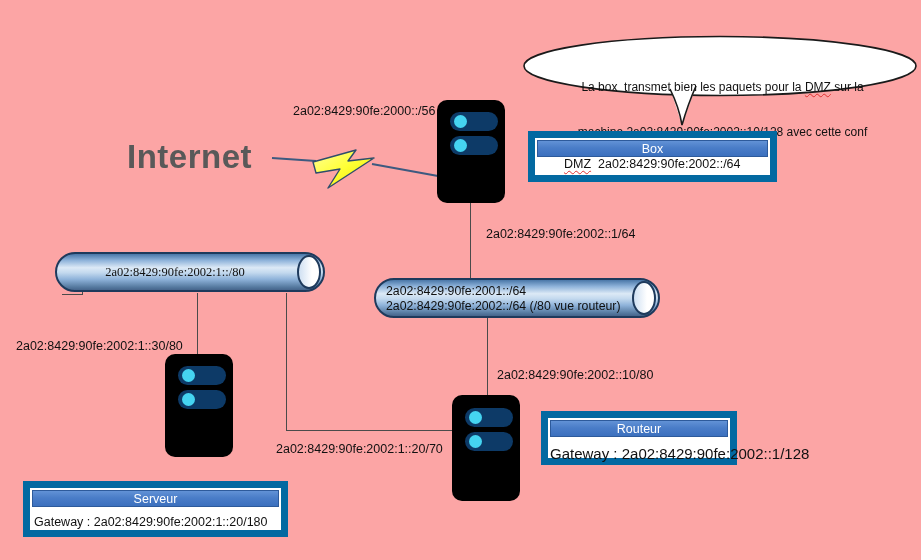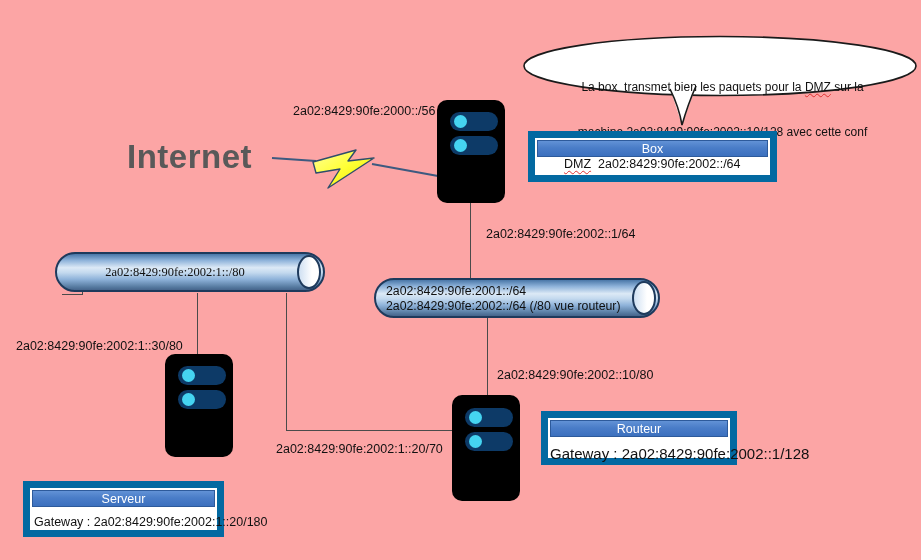--- a/index.html
+++ b/index.html
@@ -132,18 +132,18 @@
   <div class="panel" style="left:528px; top:131px; width:249px;">
     <div class="panel-header">Box</div>
     <div class="panel-row"><span class="sq">DMZ</span><span>  2a02:8429:90fe:2002::/64</span></div>
   </div>
 
   <div class="panel" style="left:541px; top:411px; width:196px; height:54px;">
     <div class="panel-header">Routeur</div>
     <div class="panel-body-center">Gateway : 2a02:8429:90fe:2002::1/128</div>
   </div>
 
-  <div class="panel" style="left:23px; top:481px; width:201px; height:56px;">
+  <div class="panel" style="left:23px; top:481px; width:265px; height:56px;">
     <div class="panel-header">Serveur</div>
     <div class="panel-body-left">Gateway : 2a02:8429:90fe:2002:1::20/180</div>
   </div>
 
 </div>
 
 </body></html>

